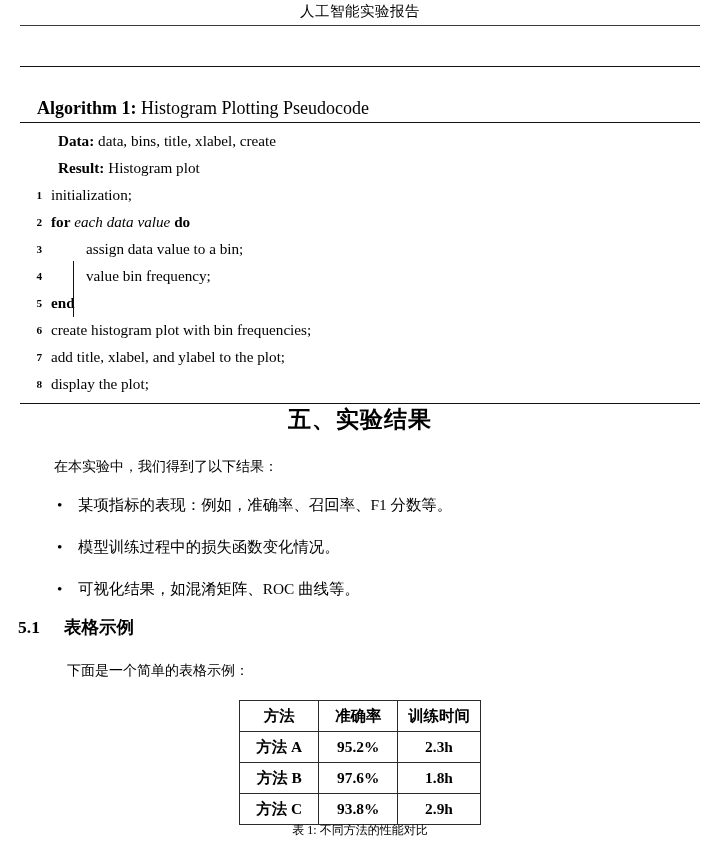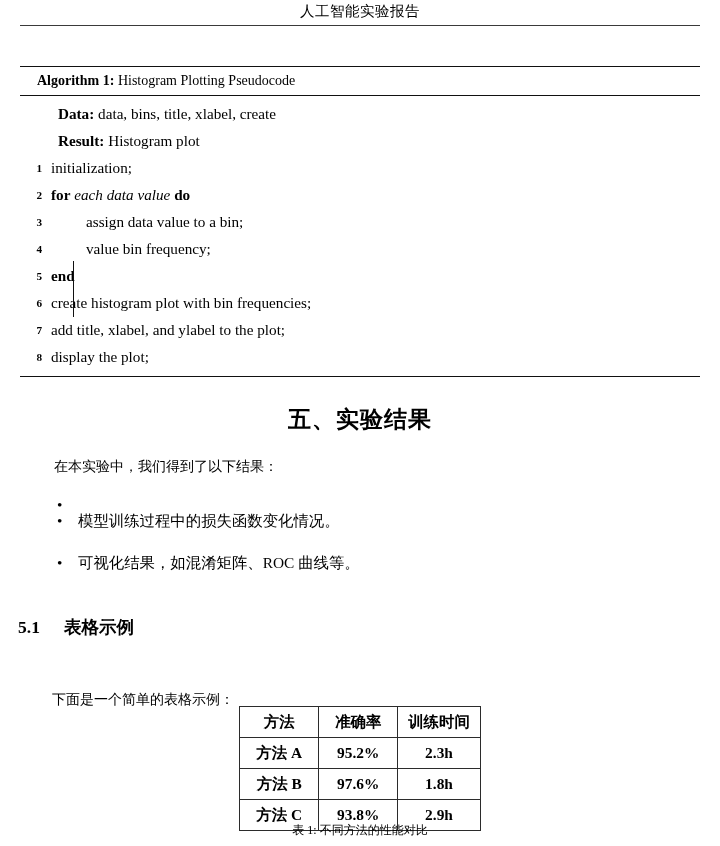--- a/index.html
+++ b/index.html
@@ -50,24 +50,25 @@
     height: 0;
     border-top: 1.9px solid #111111;
     width: 100%;
   }
   .rule-thin {
     height: 0;
     border-top: 1.0px solid #111111;
     width: 100%;
   }
   .algo-title {
-    font-size: 14px;
+    font-size: 18px;
     line-height: 24px;
     padding: 2px 0 2px 17px;
     white-space: nowrap;
+    margin-top: 27px;
   }
   .algo-title b {
     font-weight: bold;
   }
   .algo-body {
     padding: 4px 0 6px 0;
   }
   .algo-kv {
     font-size: 15.2px;
     line-height: 27px;
@@ -129,21 +130,21 @@
     letter-spacing: 1px;
   }
 
   
   .para {
     position: absolute;
     font-size: 14px;
     line-height: 26px;
   }
   .para-intro  { left: 54px; top: 454px; }
-  .para-table  { left: 52px; top: 658px; margin-top: 29px; }
+  .para-table  { left: 67px; top: 658px; }
 
   .bullets {
     position: absolute;
     left: 54px;
     top: 492px;
     width: 620px;
   }
   .bullet {
     position: relative;
     font-size: 15.4px;
@@ -176,21 +177,21 @@
   
   .table-wrap {
     position: absolute;
     left: 0;
     top: 692px;
     width: 720px;
     text-align: center;
   }
   table.data-table {
     border-collapse: collapse;
-    margin: 14px auto;
+    margin: 8px auto;
     border: 1.1px solid #2b2b2b;
   }
   table.data-table td,
   table.data-table th {
     border: 1.1px solid #2b2b2b;
     font-size: 15.4px;
     font-weight: bold;
     line-height: 20px;
     padding: 5px 10px;
     text-align: center;
@@ -276,21 +277,21 @@
   </div>
 
   <div class="rule-thick"></div>
 </div>
 
 <div class="section-heading">五、实验结果</div>
 
 <div class="para para-intro">在本实验中，我们得到了以下结果：</div>
 
 <div class="bullets" id="bullet-list">
-    <div class="bullet"><span class="dot">•</span></div>
+    <div class="bullet"><span class="dot">•</span><span>某项指标的表现：例如，准确率、召回率、F1 分数等。</span></div>
     <div class="bullet"><span class="dot">•</span><span>模型训练过程中的损失函数变化情况。</span></div>
     <div class="bullet"><span class="dot">•</span><span>可视化结果，如混淆矩阵、ROC 曲线等。</span></div>
   </div>
 
 <div class="subsection">
   <span class="num">5.1</span><span>表格示例</span>
 </div>
 
 <div class="para para-table">下面是一个简单的表格示例：</div>
 

